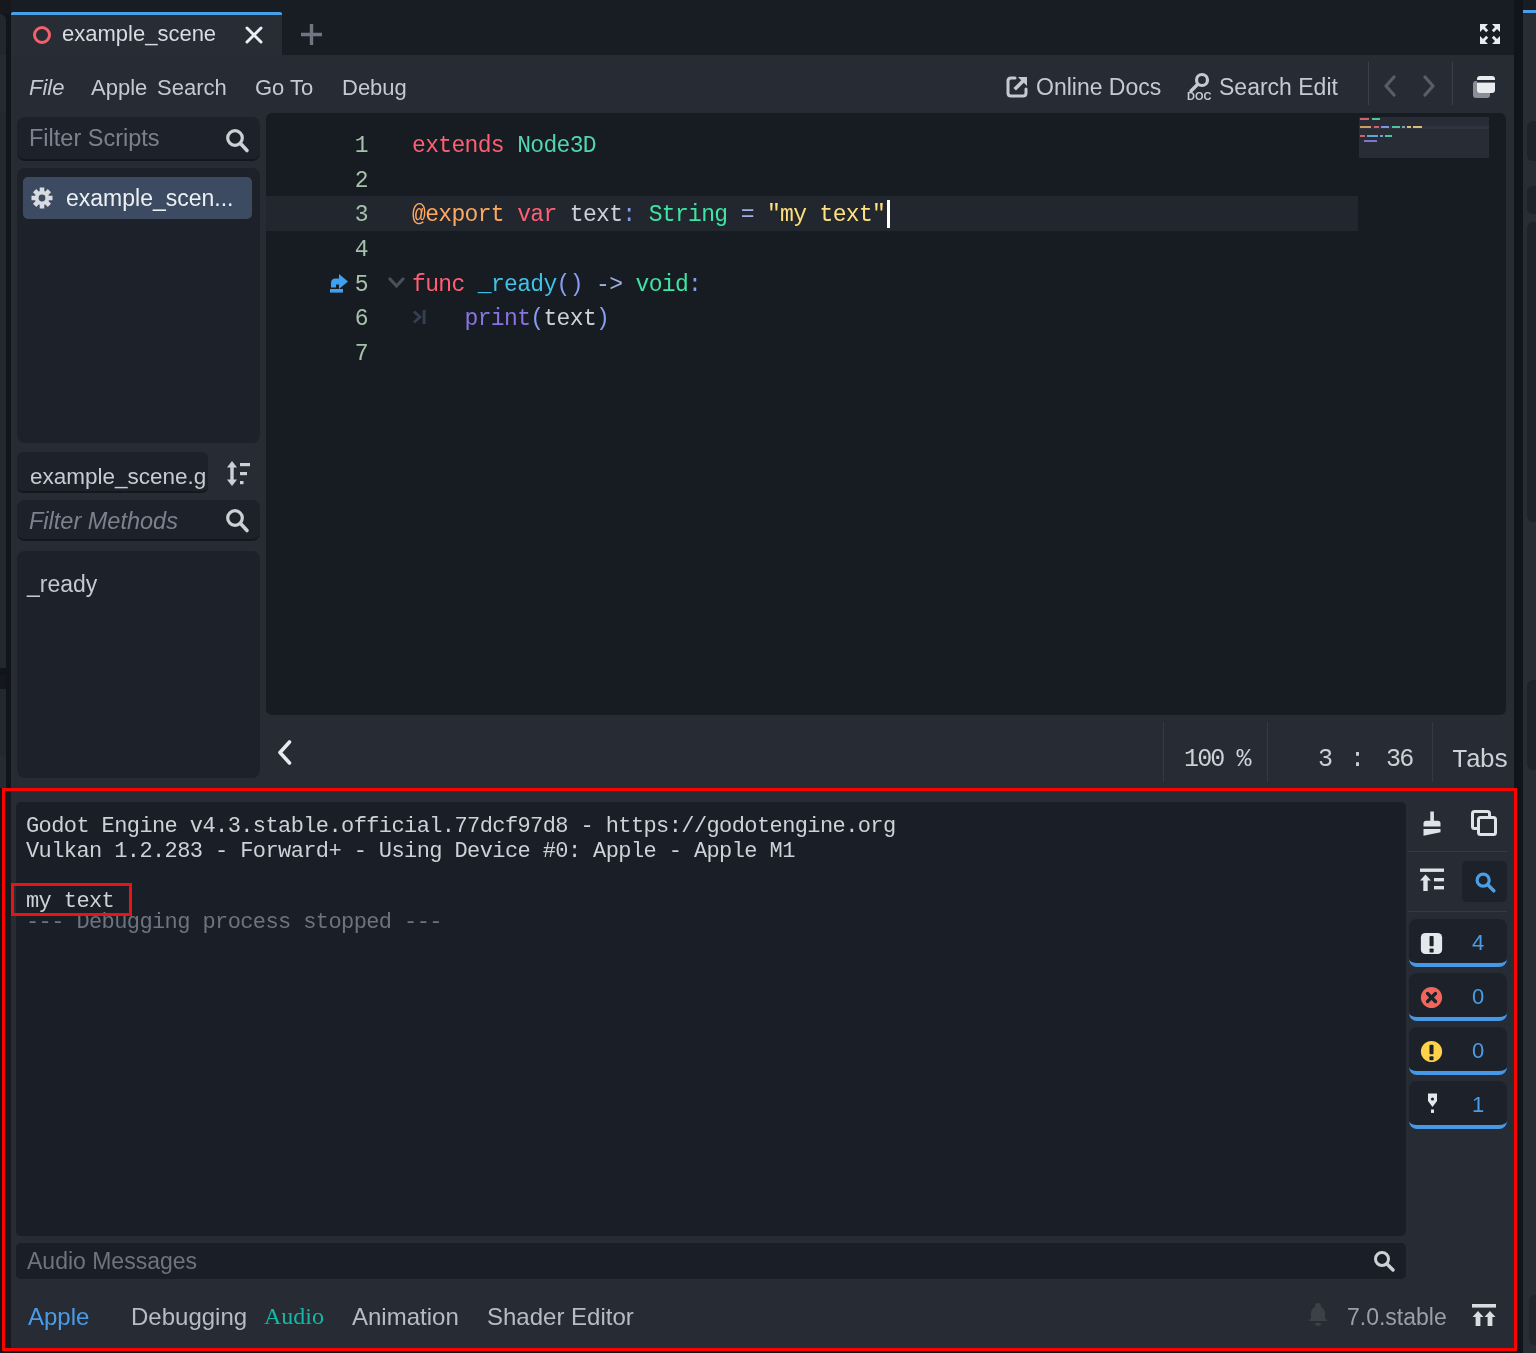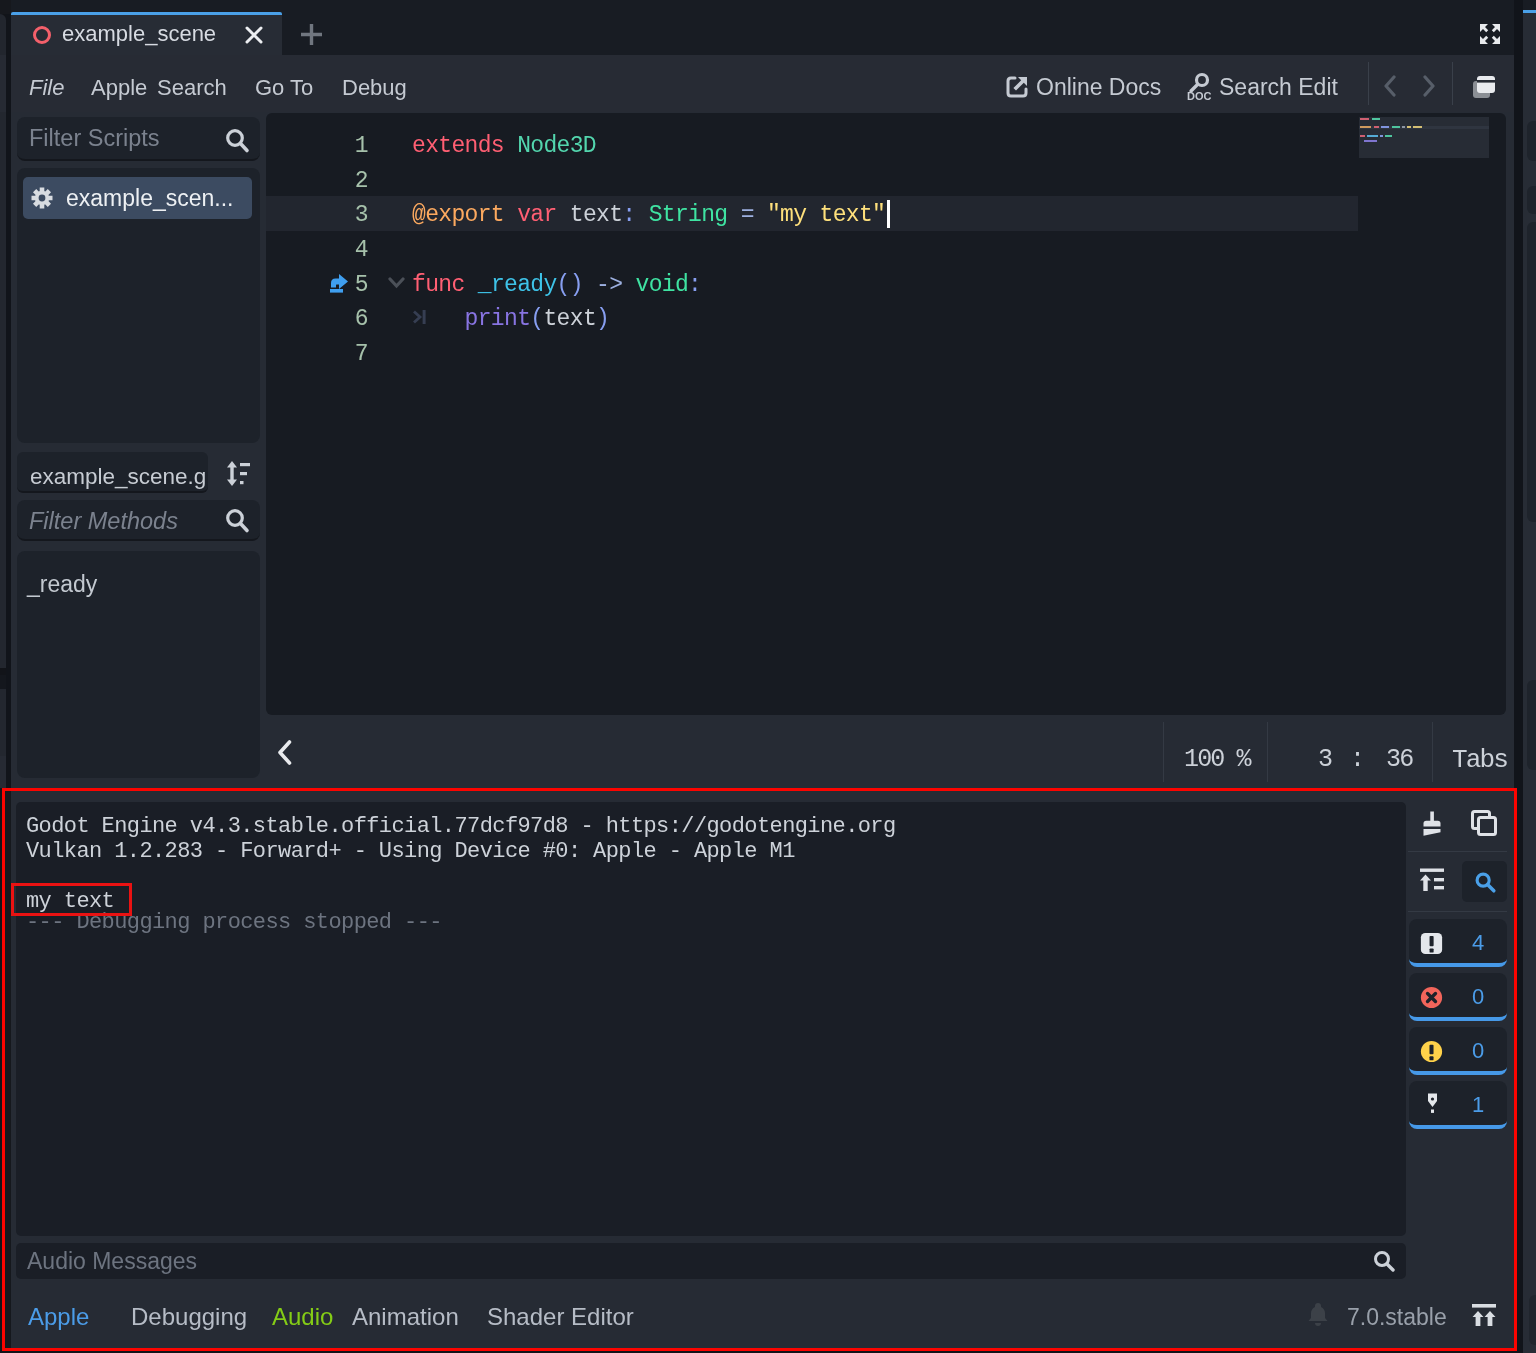--- a/index.html
+++ b/index.html
@@ -242,21 +242,21 @@
 
 <div class="abs" style="left:16px;top:1243px;width:1390px;height:36px;background:#1a1e26;border-radius:5px;"></div>
 <div class="abs" style="left:27px;top:1248px;font-size:23px;color:#6d7480;">Audio Messages</div>
 <svg class="abs" style="left:1370px;top:1247px;" width="28" height="28" viewBox="0 0 28 28">
     <circle cx="12" cy="12" r="6.5" stroke="#ccd1d8" stroke-width="3" fill="none"></circle>
     <path d="M17 17 L23 23" stroke="#ccd1d8" stroke-width="3.4" stroke-linecap="round"></path>
   </svg>
 
 <div class="abs" style="left:28px;top:1303px;font-size:24px;color:#4b9ce8;">Apple</div>
 <div class="abs" style="left:131px;top:1303px;font-size:24px;color:#b6bcc6;">Debugging</div>
-<div class="abs" style="left:272px;top:1303px;font-size:24px;color:#84cc16;">Audio</div>
+<div class="abs" style="left:264px;top:1303px;font-size:24px;color:#14b8a6;font-family:Liberation Serif, serif;">Audio</div>
 <div class="abs" style="left:352px;top:1303px;font-size:24px;color:#b6bcc6;">Animation</div>
 <div class="abs" style="left:487px;top:1303px;font-size:24px;color:#b6bcc6;">Shader Editor</div>
 <svg class="abs" style="left:1307px;top:1302px;" width="22" height="26" viewBox="0 0 22 26">
     <path d="M11 1 a3 3 0 0 1 3 3 v1 a7 7 0 0 1 4 6 v5 l2.5 3 h-19 l2.5-3 v-5 a7 7 0 0 1 4-6 v-1 a3 3 0 0 1 3-3" fill="#3c4148"></path>
     <path d="M8 21 a3 3 0 0 0 6 0" fill="#3c4148"></path>
   </svg>
 <div class="abs" style="left:1347px;top:1304px;font-size:23px;color:#99a0aa;">7.0.stable</div>
 <svg class="abs" style="left:1471px;top:1302px;" width="26" height="26" viewBox="0 0 26 26">
     <rect x="1" y="2" width="24" height="3.6" fill="#d9dde2"></rect>
     <path d="M7 9 L12.5 15 H9.4 V24 H4.6 V15 H1.5 Z" fill="#d9dde2"></path>

